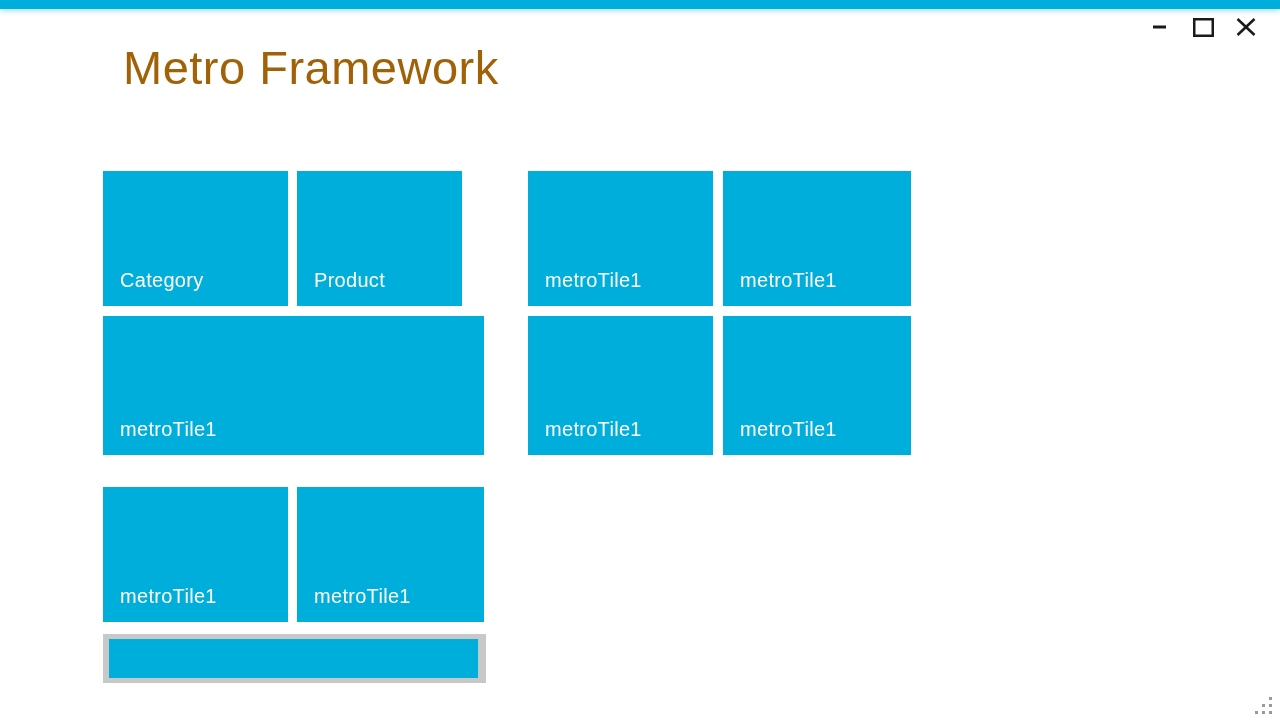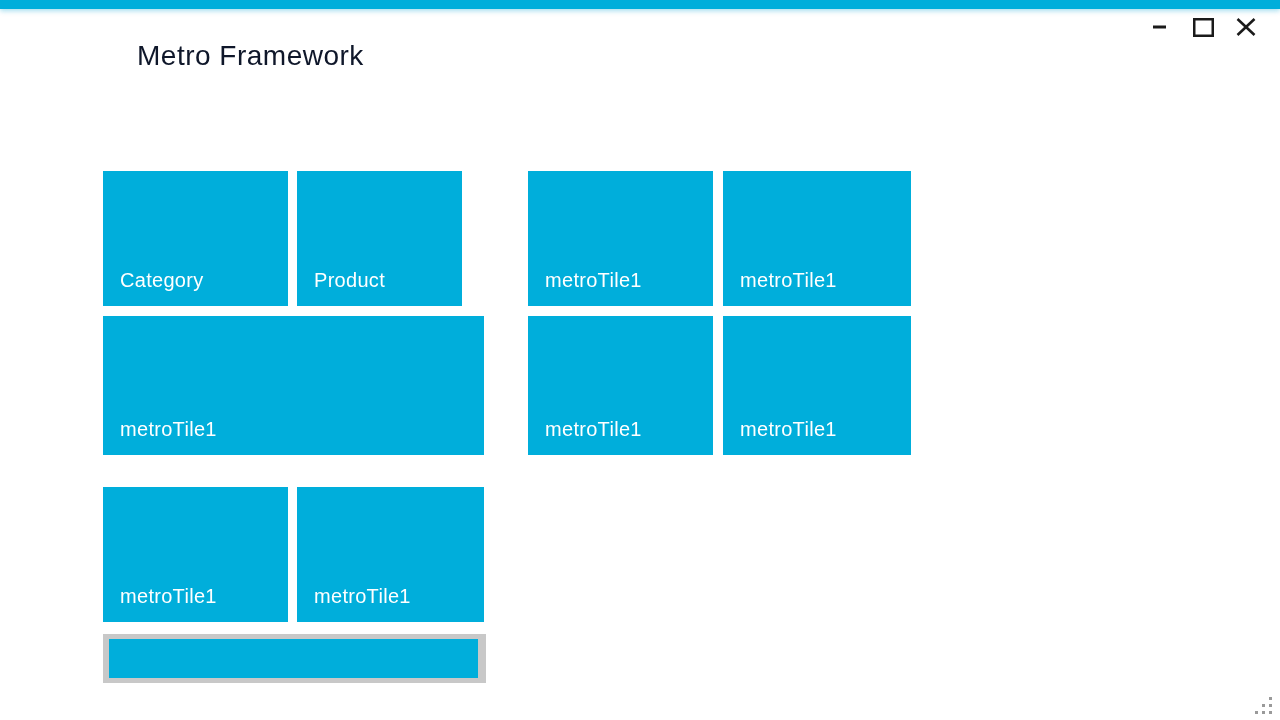--- a/index.html
+++ b/index.html
@@ -20,25 +20,25 @@
     position: absolute;
     left: 0; top: 0;
     width: 1280px; height: 9px;
     background: #00AEDB;
     box-shadow: 0 2px 5px rgba(0, 160, 210, 0.35);
   }
 
   
   .window-title {
     position: absolute;
-    left: 137px; top: 40px;
-    font-size: 28px;
+    left: 123px; top: 40px;
+    font-size: 47px;
     font-weight: 300;
     letter-spacing: 0.5px;
-    color: #0f172a;
+    color: #a16207;
     white-space: nowrap;
   }
 
   
   .window-controls {
     position: absolute;
     top: 13px; right: 18px;
     display: flex;
     gap: 11px;
   }

